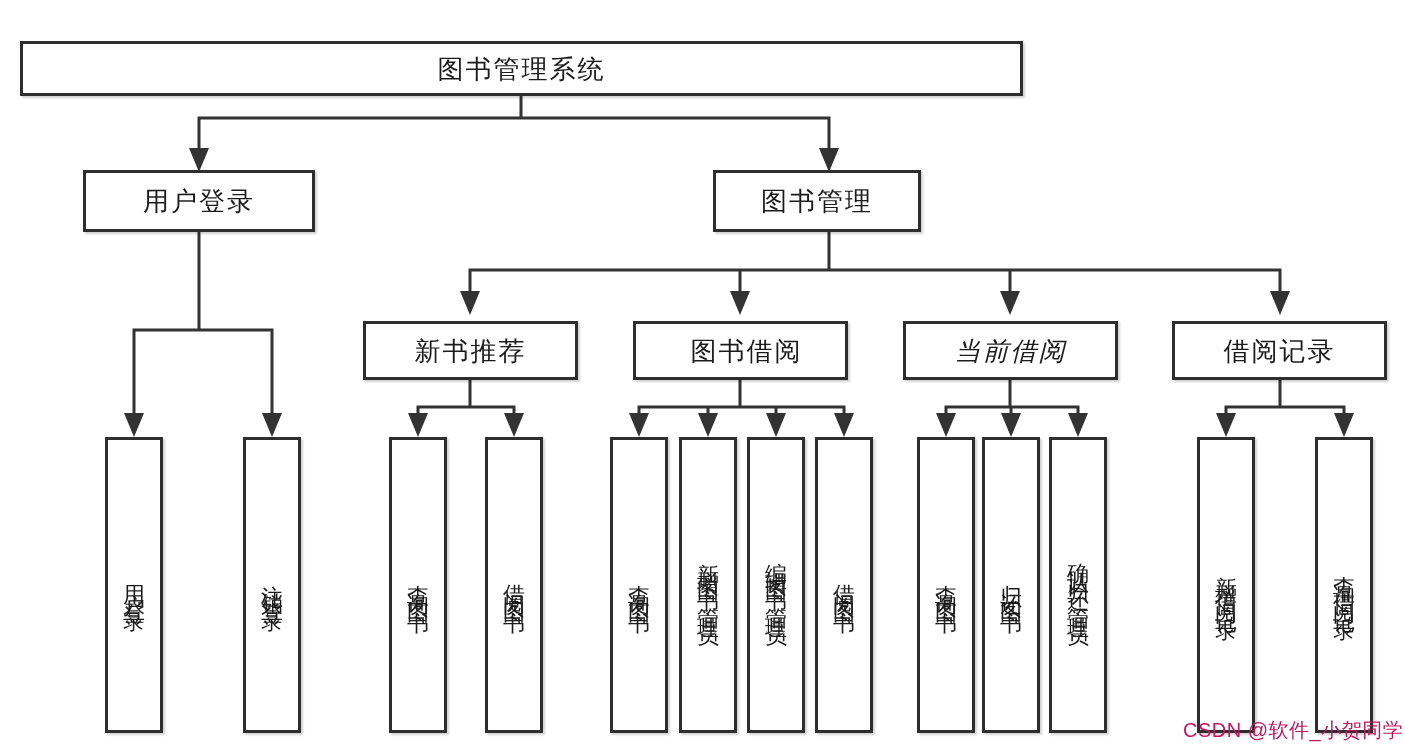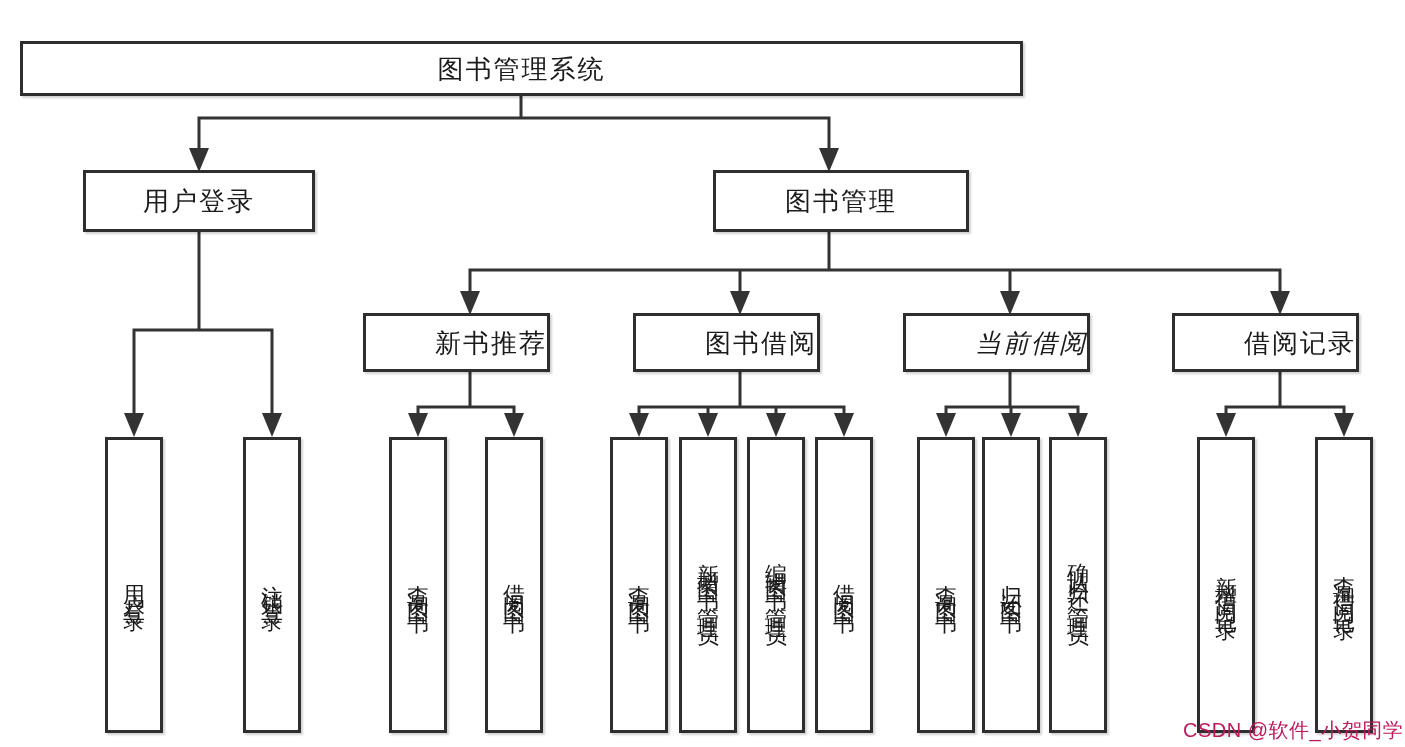--- a/index.html
+++ b/index.html
@@ -18,22 +18,22 @@
   .lbl {
     font-size:26px; color:#1b1b1b; letter-spacing:2px;
     white-space:nowrap; line-height:1;
   }
   .leaf .lbl {
     writing-mode:vertical-rl; text-orientation:mixed;
     font-size:22px; letter-spacing:9px;
   }
   .root-box  { left:20px;  top:13px;  width:1003px; height:55px;margin-top:28px; }
   .l2-0      { left:83px;  top:170px; width:232px;  height:62px; }
-  .l2-1      { left:713px; top:170px; width:256px;  height:62px; }
-  .l3        { top:313px; width:187px; height:59px;justify-content:flex-end; }
+  .l2-1      { left:713px; top:170px; width:208px;  height:62px; }
+  .l3        { top:321px; width:215px; height:59px; }
   .l3-0 { left:363px; }  .l3-1 { left:633px;padding-left:12px; }
   .l3-2 { left:903px;font-style:italic; }  .l3-3 { left:1172px; }
   .leaf      { top:437px; width:58px; height:296px; }
   .lf-0 { left:105px; }  .lf-1 { left:243px; }  .lf-2 { left:389px; }
   .lf-3 { left:485px; }  .lf-4 { left:610px; }  .lf-5 { left:679px; }
   .lf-6 { left:747px; }  .lf-7 { left:815px; }  .lf-8 { left:917px; }
   .lf-9 { left:982px; }  .lf-10 { left:1049px; } .lf-11 { left:1197px; }
   .lf-12 { left:1315px; }
   .watermark {
     position:absolute; left:1183px; top:717px; z-index:20;

